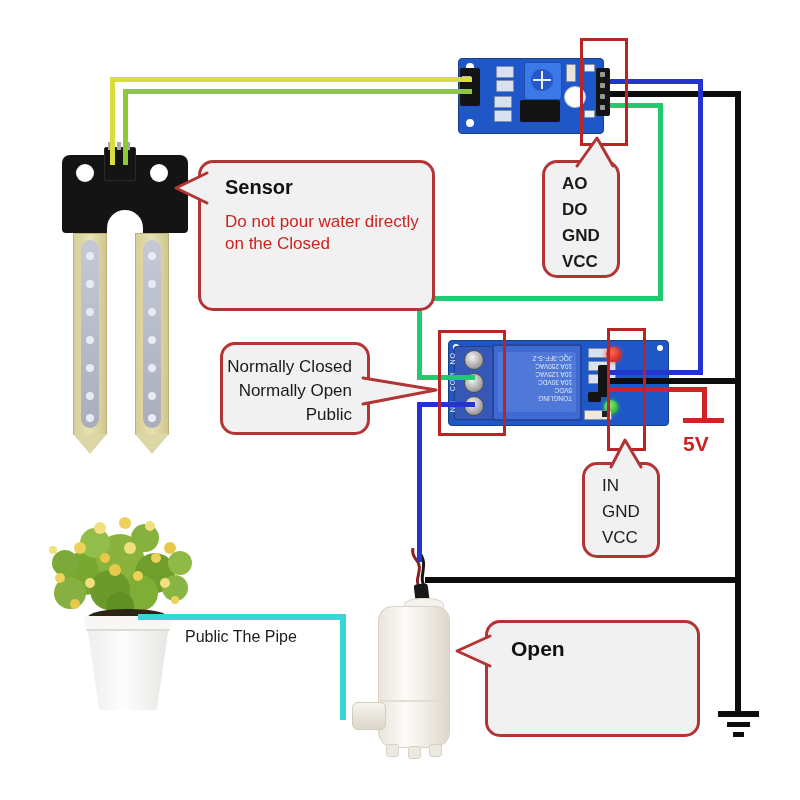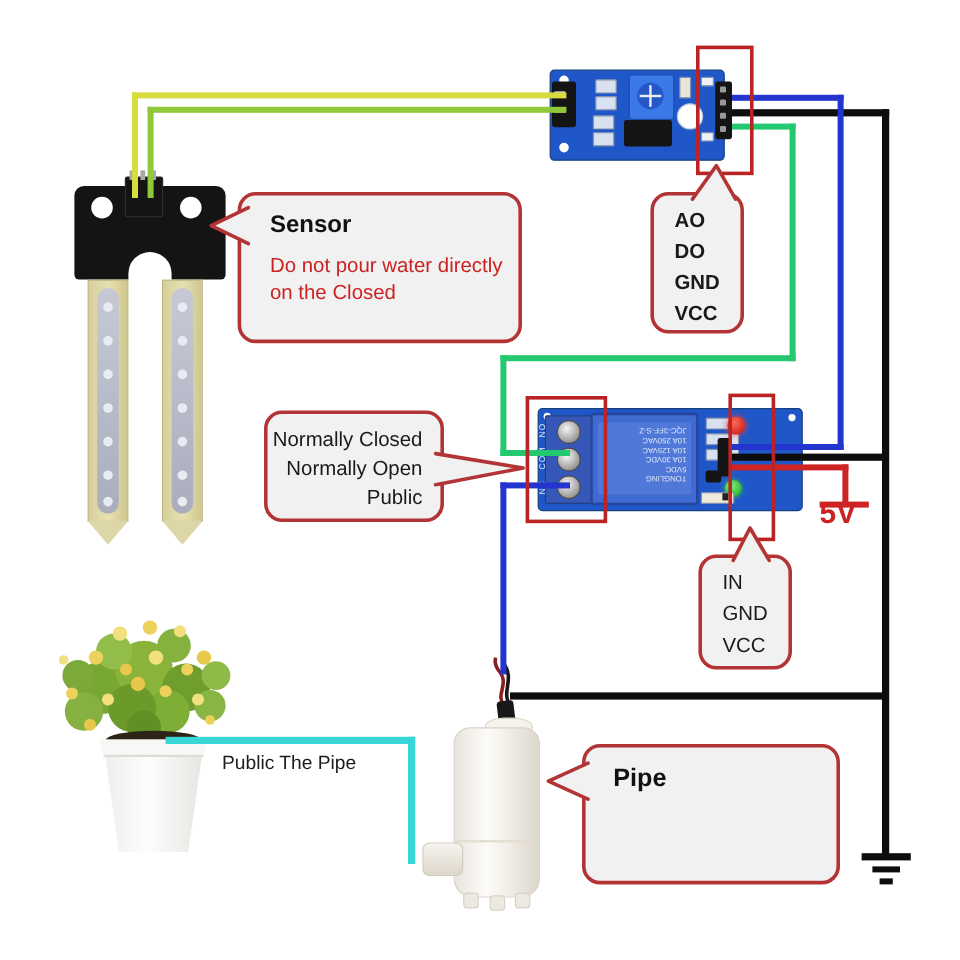--- a/index.html
+++ b/index.html
@@ -225,21 +225,21 @@
   <div class="wire w-cyan" style="left:340px;top:614px;width:6px;height:106px;"></div>
 
   <div class="wire w-black" style="left:718px;top:711px;width:41px;height:6px;"></div>
   <div class="wire w-black" style="left:727px;top:722px;width:23px;height:5px;"></div>
   <div class="wire w-black" style="left:733px;top:732px;width:11px;height:5px;"></div>
 
   <div class="hl" style="left:580px;top:38px;width:42px;height:102px;"></div>
   <div class="hl" style="left:438px;top:330px;width:62px;height:100px;"></div>
   <div class="hl" style="left:607px;top:328px;width:33px;height:117px;"></div>
 
-  <div class="callout" style="left:198px;top:160px;width:237px;height:126px;">
+  <div class="callout" style="left:198px;top:160px;width:237px;height:151px;">
     <div class="callout-title" style="position:absolute;left:24px;top:13px;">Sensor</div>
     <div class="callout-body" style="position:absolute;left:24px;top:48px;width:200px;">Do not pour water directly on the Closed</div>
   </div>
   <svg class="arrow-svg" style="left:172px;top:170px;" width="40" height="36">
     <path d="M35,3 L4,18 L35,33"></path>
   </svg>
 
   <div class="callout" style="left:542px;top:160px;width:78px;height:118px;">
     <div style="position:absolute;left:17px;top:8px;font-weight:bold;">
       <div class="pin-line">AO</div>
@@ -268,22 +268,22 @@
       <div class="pin-line">IN</div>
       <div class="pin-line">GND</div>
       <div class="pin-line">VCC</div>
     </div>
   </div>
   <svg class="arrow-svg" style="left:606px;top:436px;" width="44" height="34">
     <path d="M5,31 L19,4 L35,31"></path>
   </svg>
 
   <div class="callout" style="left:485px;top:620px;width:215px;height:117px;">
-    <div class="callout-title" style="position:absolute;left:23px;top:14px;font-size:21px;">Pipe</div>
+    <div class="callout-title" style="position:absolute;left:23px;top:14px;font-size:21px;">Open</div>
   </div>
   <svg class="arrow-svg" style="left:452px;top:632px;" width="42" height="40">
     <path d="M38,4 L5,19 L38,34"></path>
   </svg>
 
-  <div class="plain-label" style="left:683px;top:414px;font-size:25px;font-weight:bold;color:var(--text-red,#cc2222);">5V</div>
+  <div class="plain-label" style="left:683px;top:432px;font-size:21px;font-weight:bold;color:var(--text-red,#cc2222);">5V</div>
   <div class="plain-label" style="left:185px;top:628px;font-size:16px;">Public The Pipe</div>
 
 </div>
 
 </body></html>

